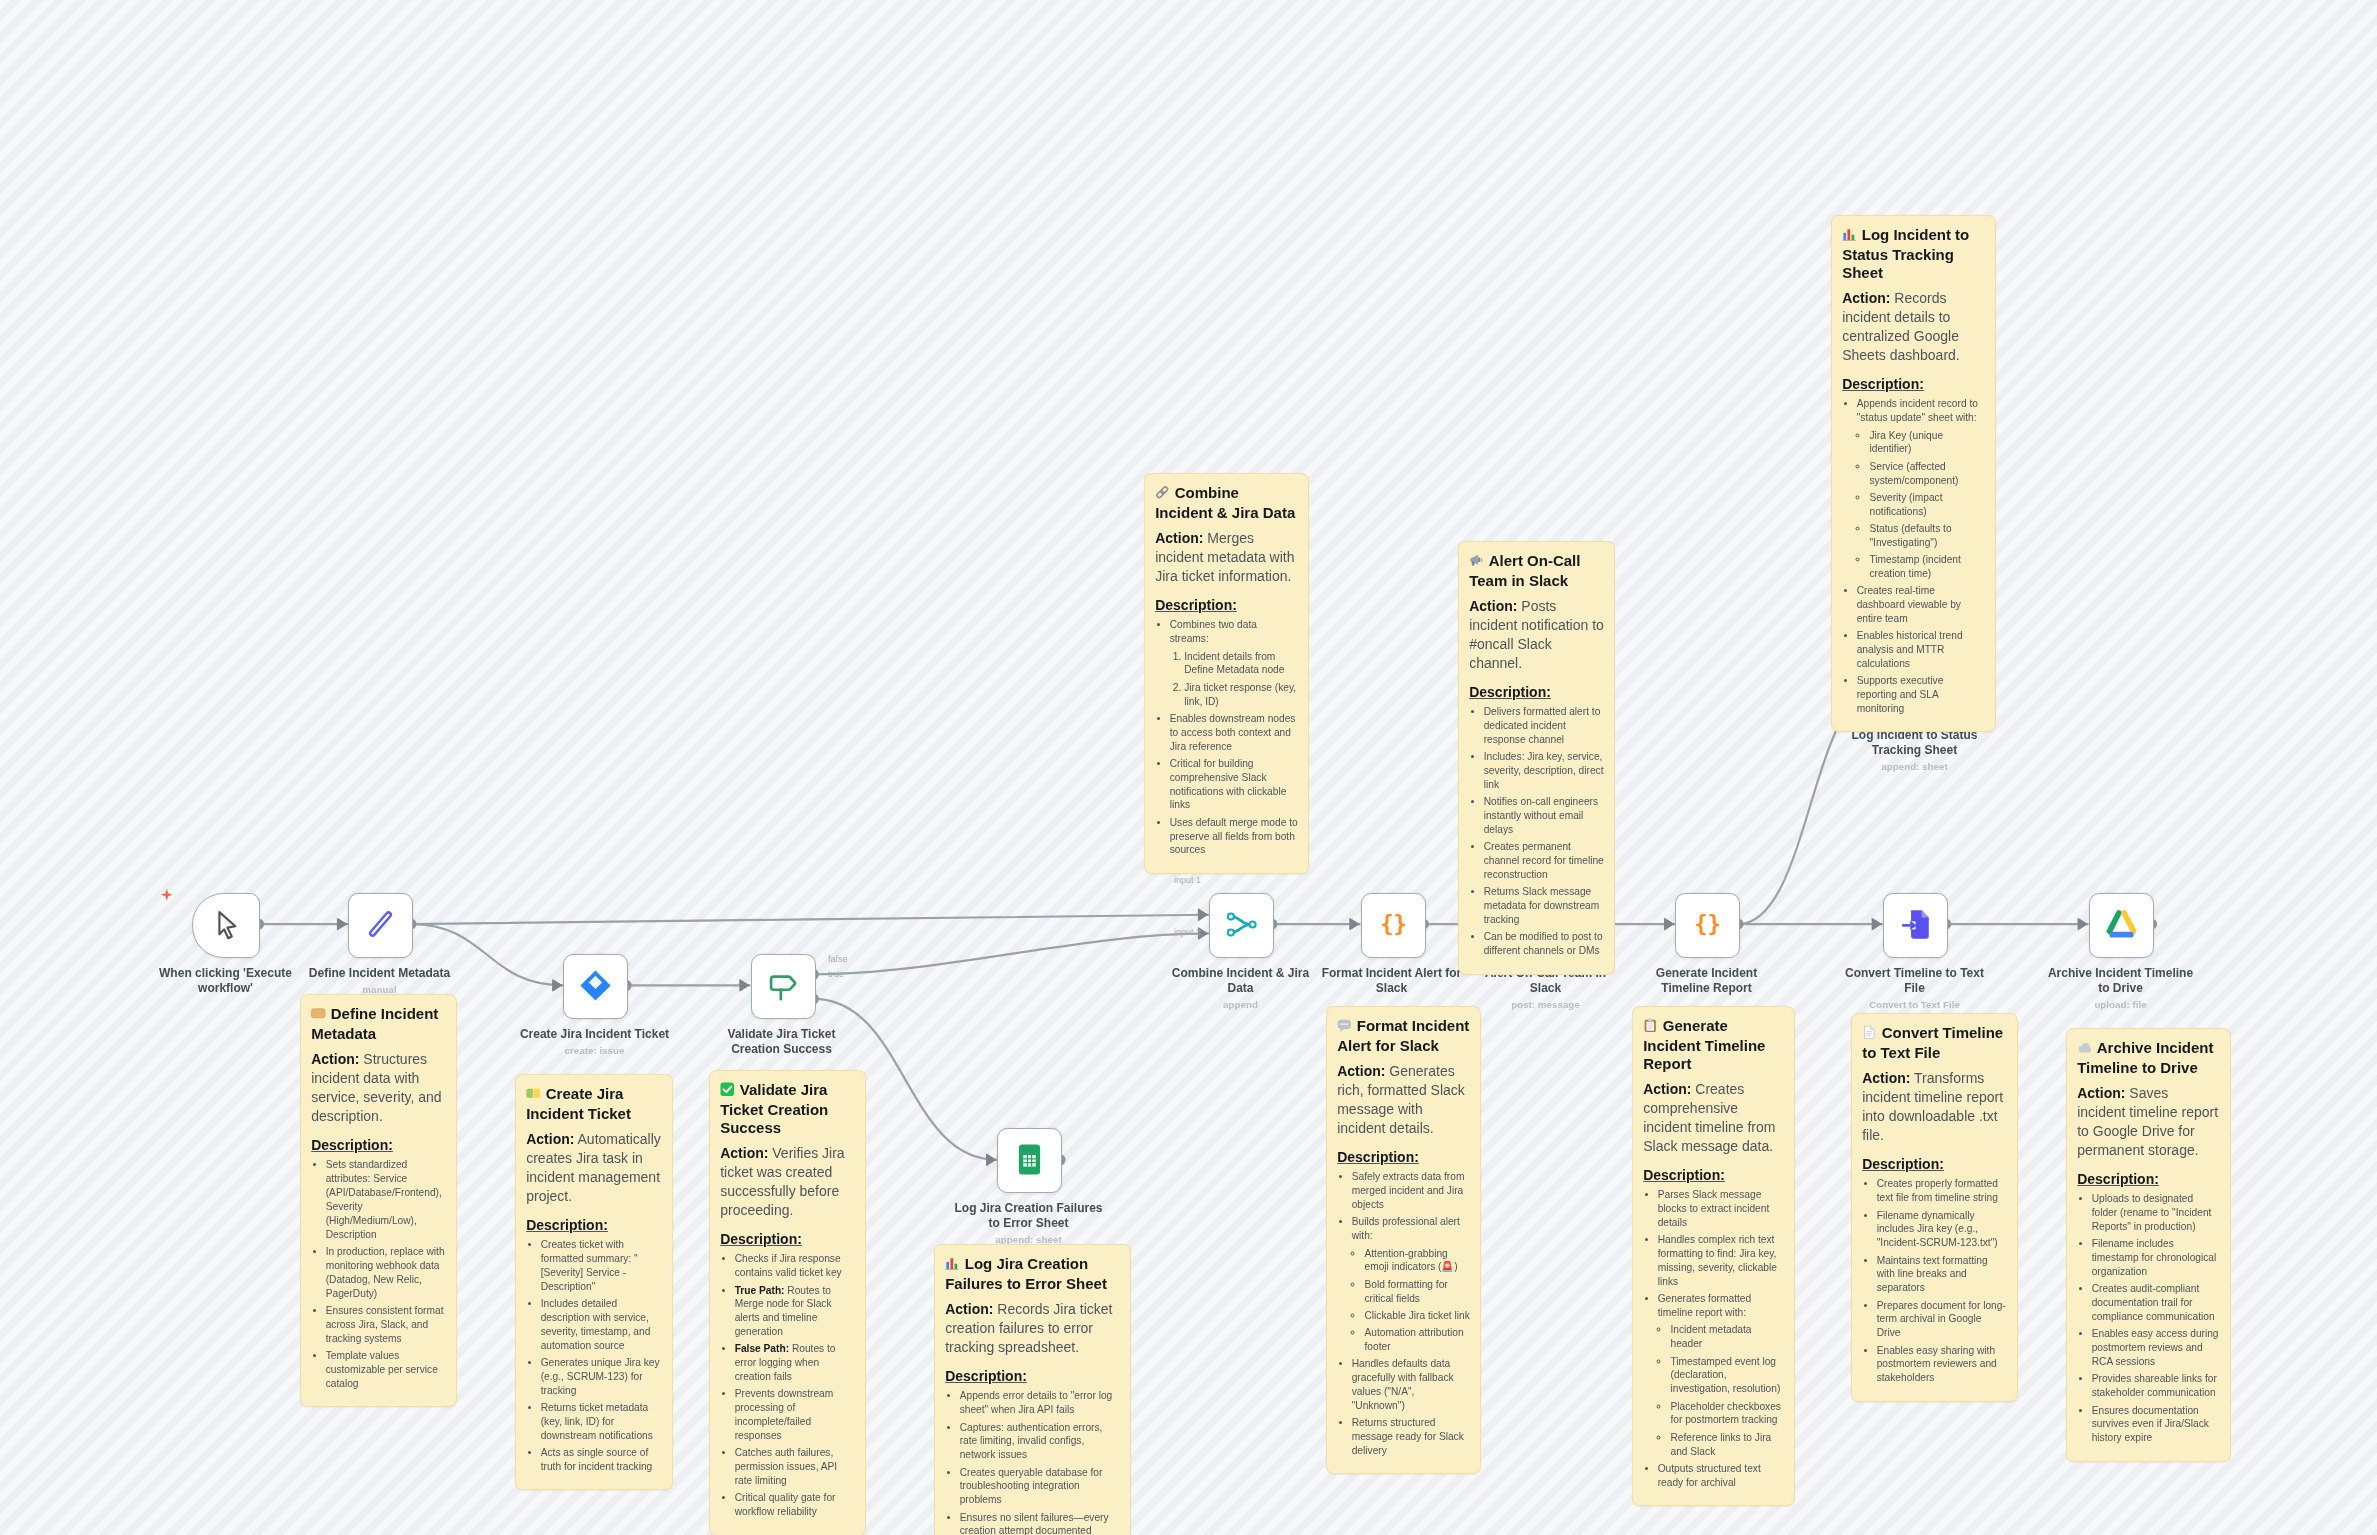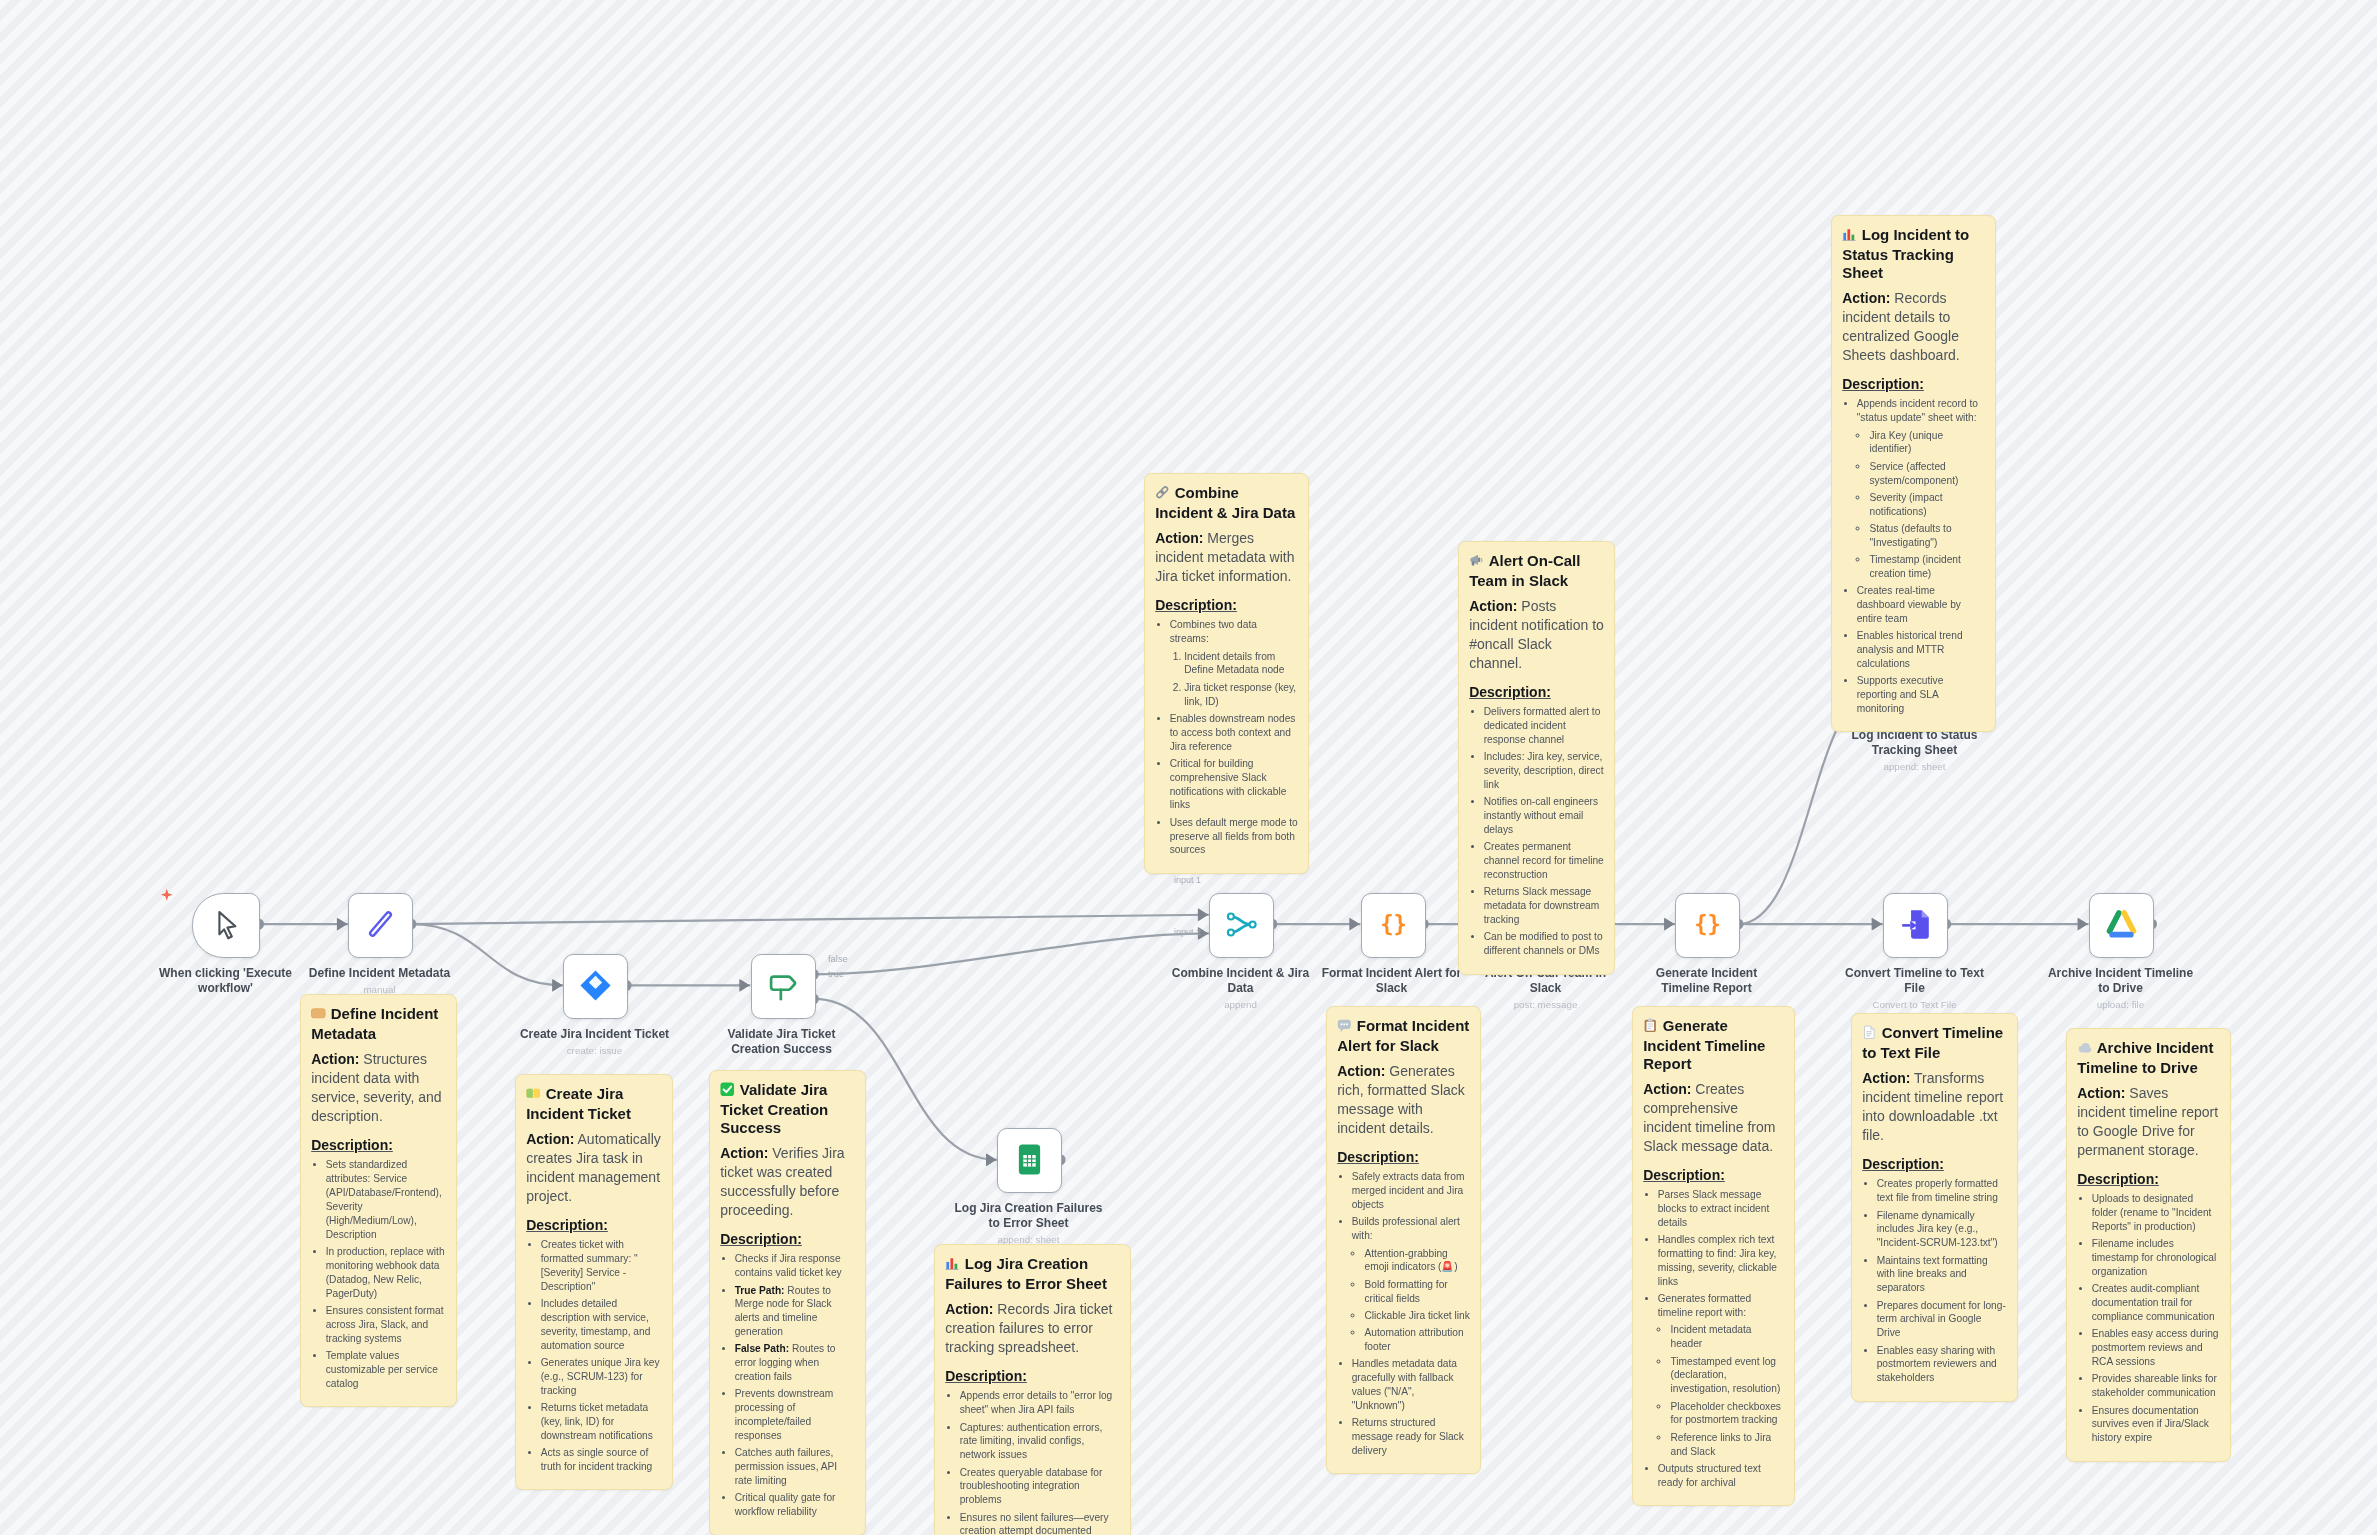--- a/index.html
+++ b/index.html
@@ -17,21 +17,21 @@
 
   .node{
     position:absolute;width:63px;height:63px;background:#ffffff;
     border:1.5px solid #a2aab4;border-radius:10.2px;
     display:flex;align-items:center;justify-content:center;
     box-shadow:0 0.9px 3.4px rgba(60,68,80,.10);
   }
   .node.trigger{width:66px;border-radius:31.5px 10.2px 10.2px 31.5px;}
   .node-caption{position:absolute;width:151px;text-align:center;}
   .node-label{font-size:12px;font-weight:700;color:#454c55;line-height:1.28;}
-  .node-sub{font-size:9.8px;color:#b7bdc5;margin-top:2.6px;line-height:1.2;}
+  .node-sub{font-size:9.8px;color:#b7bdc5;margin-top:2.6px;line-height:1.2;font-weight:bold;}
 
   .note{
     position:absolute;background:#fbefc6;border:0.9px solid #efe0a8;border-radius:7.7px;
     padding:10.2px 10.2px 12px;box-shadow:0 0.9px 1.7px rgba(120,100,40,.08);box-sizing:border-box;
   }
   .note h3{margin:0 0 6.8px;font-size:15px;line-height:1.2;color:#15181d;font-weight:700;}
   .note .ticon{display:inline-block;vertical-align:-1.7px;margin-right:5.1px;}
   .note p{margin:6.8px 0;font-size:14px;line-height:1.36;color:#4d545c;}
   .note p b,.note li b{color:#15181d;}
   .note .desc-label{margin:10.2px 0 1.7px;text-decoration:underline;}
@@ -321,21 +321,21 @@
        <p class="action"><b>Action:</b> <span>Generates rich, formatted Slack message with incident details.</span></p>
        <p class="desc-label"><b>Description:</b></p>
        <ul class="b1">
           <li><span>Safely extracts data from merged incident and Jira objects</span></li>
           <li><span>Builds professional alert with:</span><ul class="b2">
               <li><span>Attention-grabbing emoji indicators (🚨)</span></li>
               <li><span>Bold formatting for critical fields</span></li>
               <li><span>Clickable Jira ticket link</span></li>
               <li><span>Automation attribution footer</span></li>
             </ul></li>
-          <li><span>Handles metadata data gracefully with fallback values ("N/A", "Unknown")</span></li>
+          <li><span>Handles defaults data gracefully with fallback values ("N/A", "Unknown")</span></li>
           <li><span>Returns structured message ready for Slack delivery</span></li>
         </ul>
      </div>
       <div class="note" style="left:1458px;top:541px;width:157px;">
        <h3><span class="ticon"><svg width="14.5" height="14.5" viewBox="0 0 16 16" xmlns="http://www.w3.org/2000/svg">
               <polygon points="1.5,6.2 10,2 10,13 1.5,9.2" fill="#98a4ae"></polygon>
               <rect x="10" y="5" width="2.4" height="5" rx="1" fill="#7a868f"></rect>
               <rect x="3" y="9" width="3" height="5" rx="1.2" fill="#7a868f"></rect>
               <path d="M13.5 5.5 q2 2.4 0 4.8" fill="none" stroke="#98a4ae" stroke-width="1.1"></path>
             </svg></span><span>Alert On-Call Team in Slack</span></h3>

